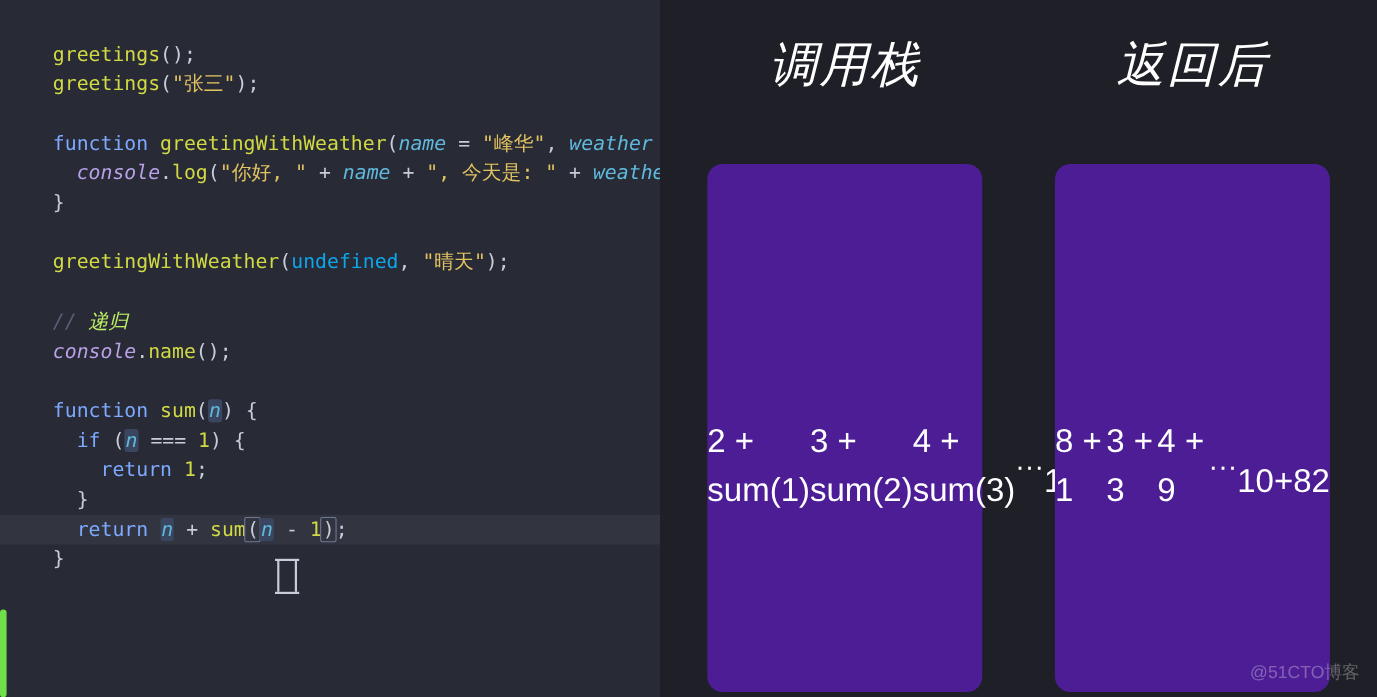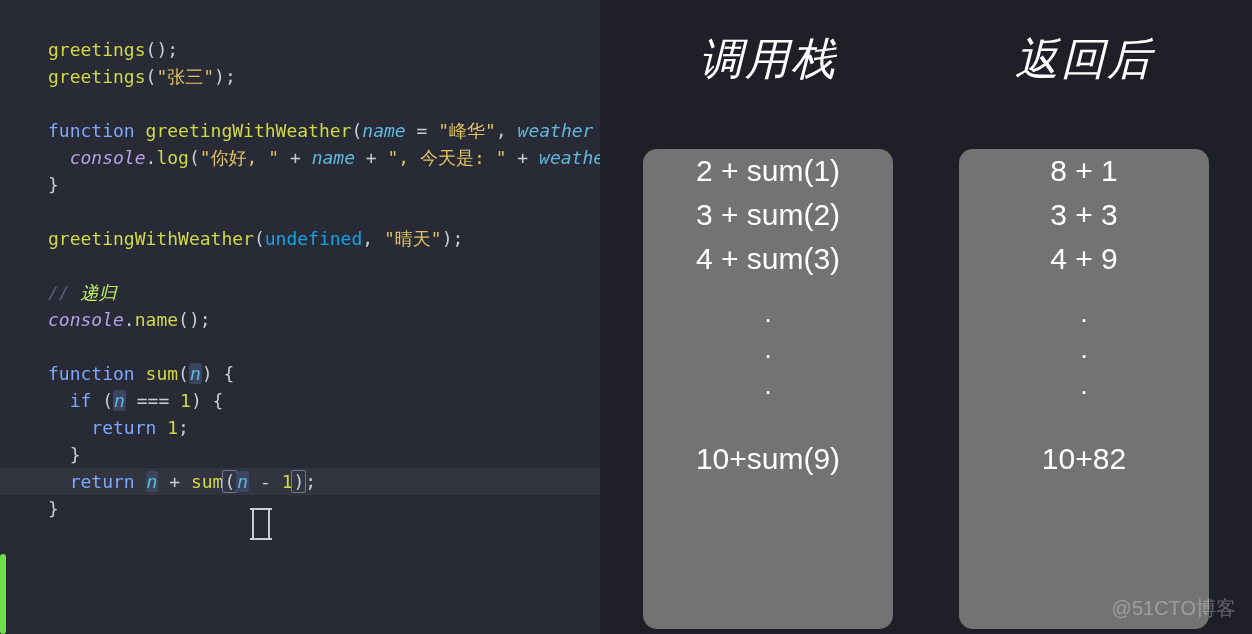--- a/index.html
+++ b/index.html
@@ -107,41 +107,42 @@
     font-weight: 400;
     color: #ffffff;
     margin-bottom: 60px;
     letter-spacing: 2px;
     font-style: italic;
   }
 
   .card {
     width: 250px;
     height: 480px;
-    background: #737373;
+    background: #4c1d95;
     border-radius: 14px;
     color: #ffffff;
     font-size: 30px;
     font-weight: 500;
     display: flex;
-    flex-direction: column;
+    flex-direction: row;
     align-items: center;
+    padding-top: 70px;
     box-sizing: border-box;
   }
   .card .row { line-height: 44px; }
   .card .dot { font-size: 26px; line-height: 36px; }
   .card .spacer { height: 20px; }
   .card .last { margin-top: 28px; }
 
   .watermark {
     position: absolute;
     right: 16px;
     bottom: 12px;
     color: rgba(255,255,255,0.3);
-    font-size: 20px;
+    font-size: 16px;
   }
 
   .scrollbar {
     position: absolute;
     left: 0;
     bottom: 0;
     width: 6px;
     height: 80px;
     background: #6fe04a;
     border-radius: 3px;

